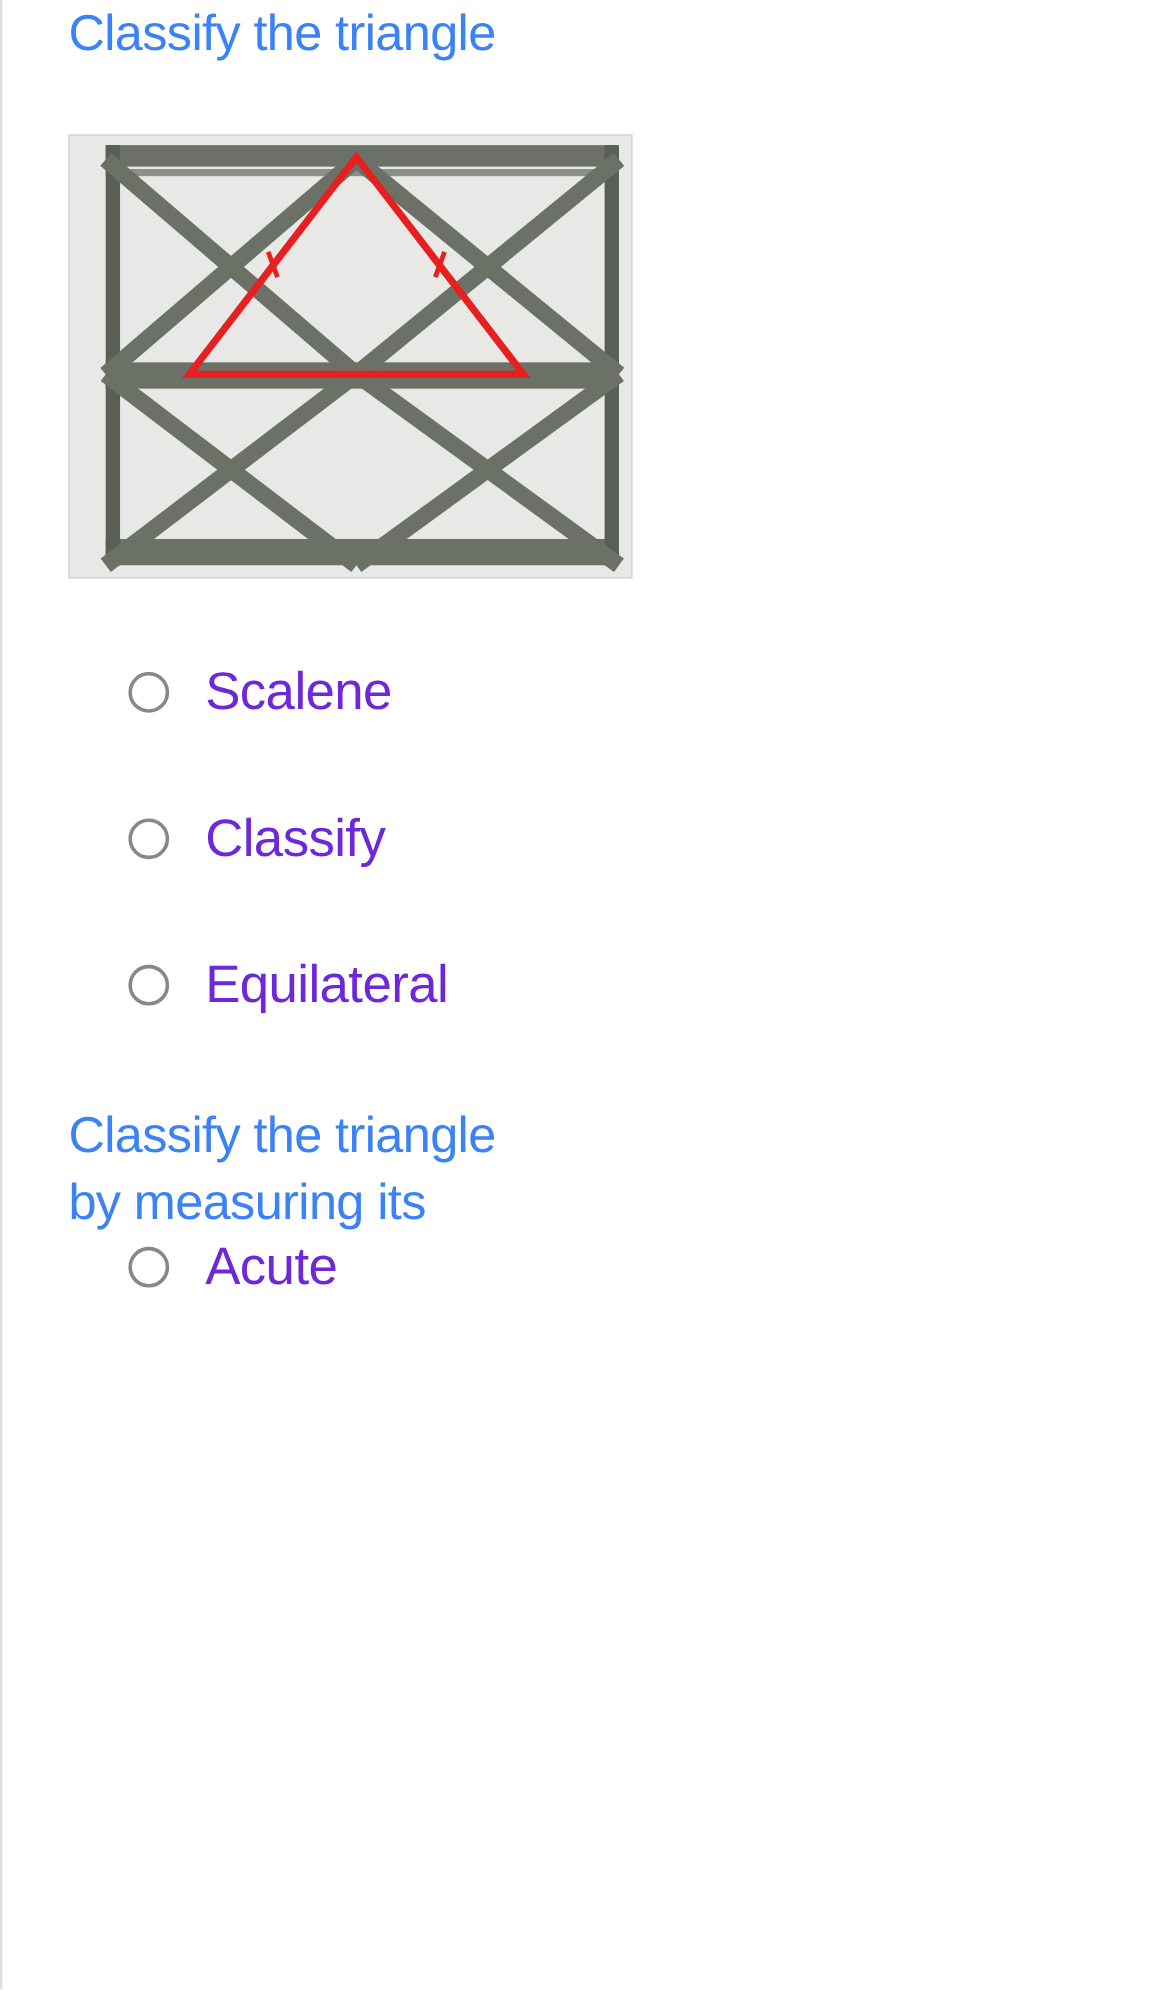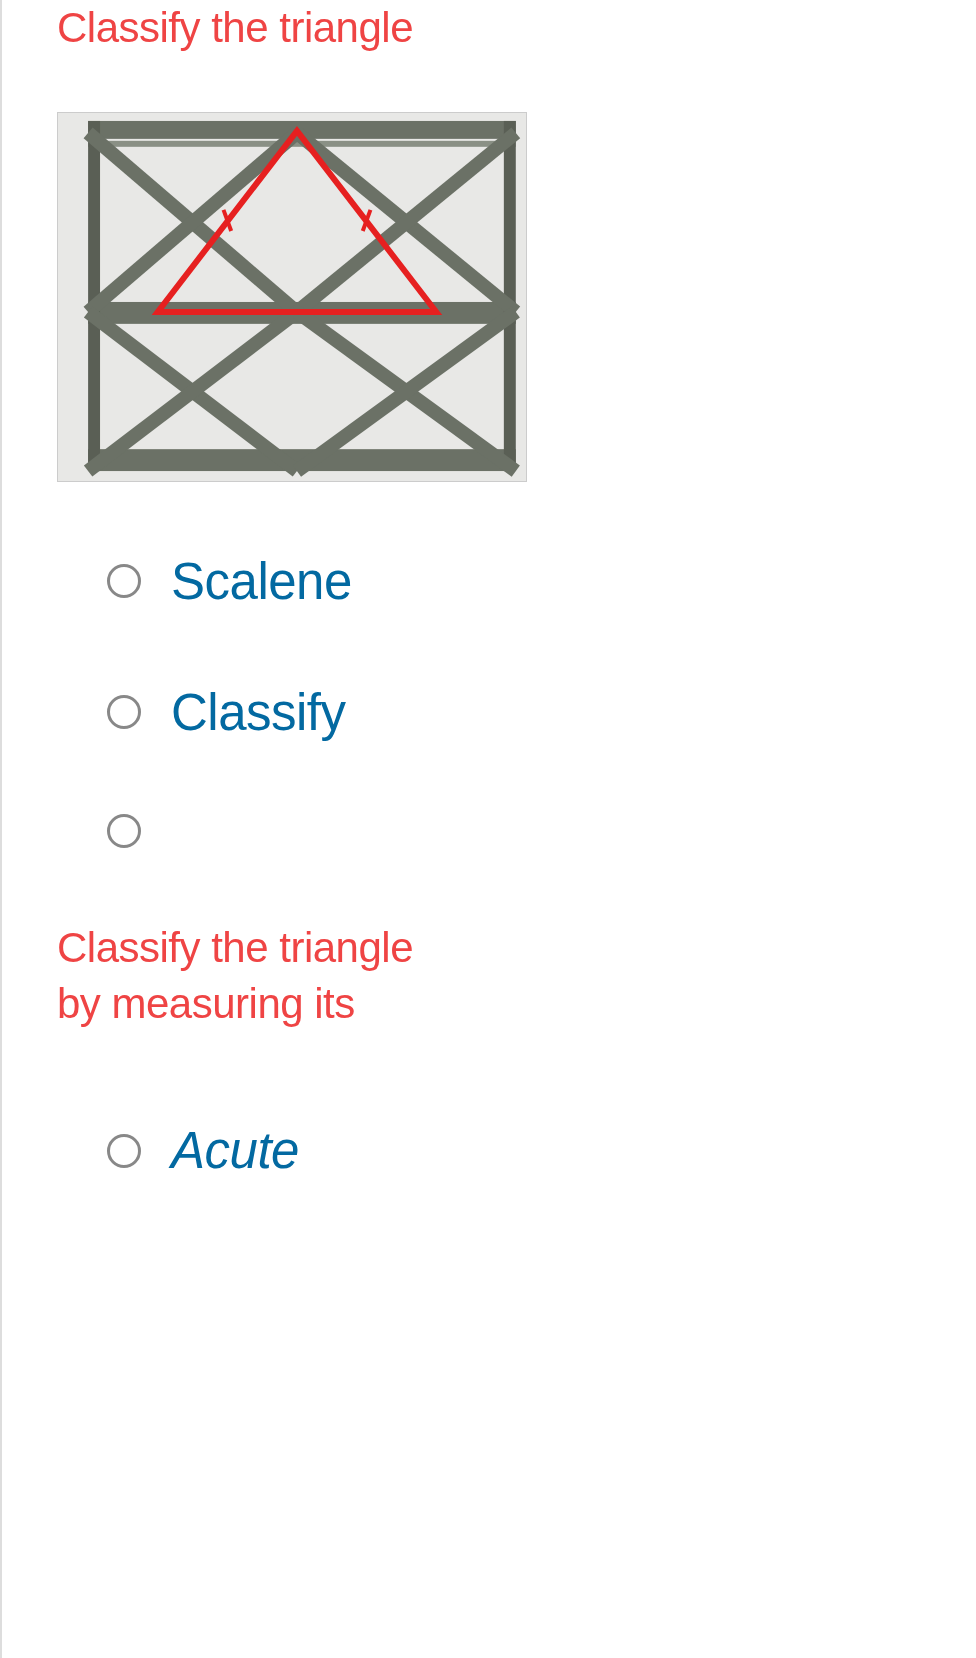--- a/index.html
+++ b/index.html
@@ -11,21 +11,21 @@
     padding: 0;
   }
   .content {
     padding: 0 55px;
     border-left: 2px solid #ddd;
     min-height: 1658px;
   }
   .question-text {
     font-size: 42px;
     line-height: 1.35;
-    color: #ef4444;
+    color: #3b82f6;
     letter-spacing: -0.5px;
   }
   .question-text span { display: block; }
   .image-frame {
     margin-top: 55px;
     width: 470px;
     height: 370px;
     background: #e8e8e6;
     position: relative;
     overflow: hidden;
@@ -49,31 +49,29 @@
   }
   .radio {
     width: 34px;
     height: 34px;
     border-radius: 50%;
     border: 3px solid #888;
     margin-right: 30px;
     flex-shrink: 0;
   }
   .option-label {
-    font-size: 51px;
-    color: #0369a1;
+    font-size: 44px;
+    color: #6d28d9;
     letter-spacing: -0.5px;
   }
   .question2 {
     margin-top: 40px;
   }
   .options2 {
-    margin-top: 88px;
     padding-left: 50px;
-    font-style: italic;
   }
 </style>
 </head>
 <body>
 
 <div class="content">
 
   <div class="question-text">
     <span>Classify the triangle</span>
   </div>
@@ -111,20 +109,21 @@
     <div class="option">
       <div class="radio"></div>
       <div class="option-label">Scalene</div>
     </div>
     <div class="option">
       <div class="radio"></div>
       <div class="option-label">Classify</div>
     </div>
     <div class="option">
       <div class="radio"></div>
+      <div class="option-label">Equilateral</div>
     </div>
   </div>
 
   <div class="question-text question2">
     <span>Classify the triangle</span>
     <span>by measuring its</span>
   </div>
 
   <div class="options2">
     <div class="option">

